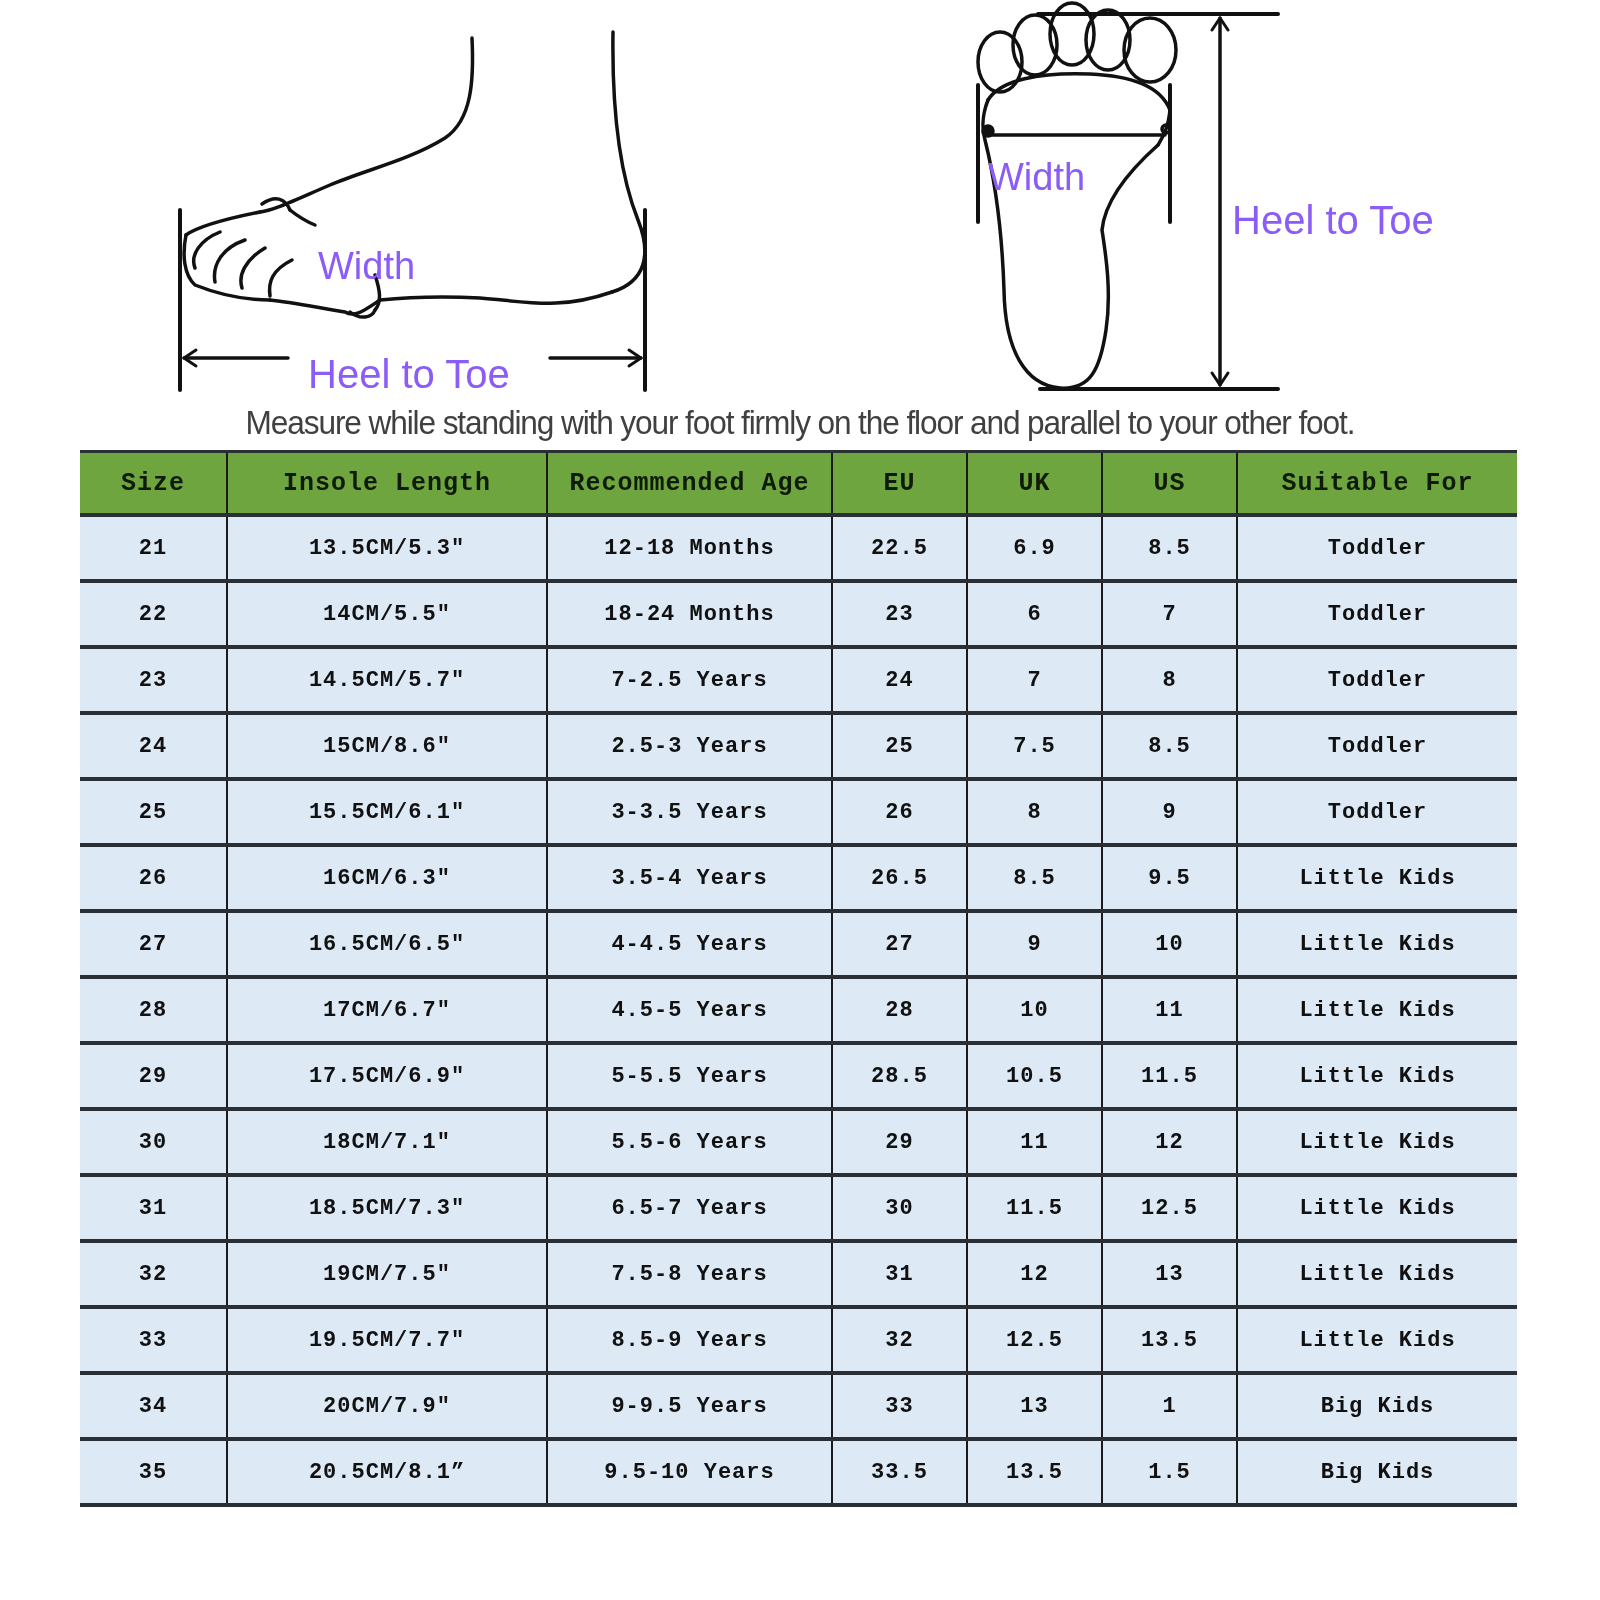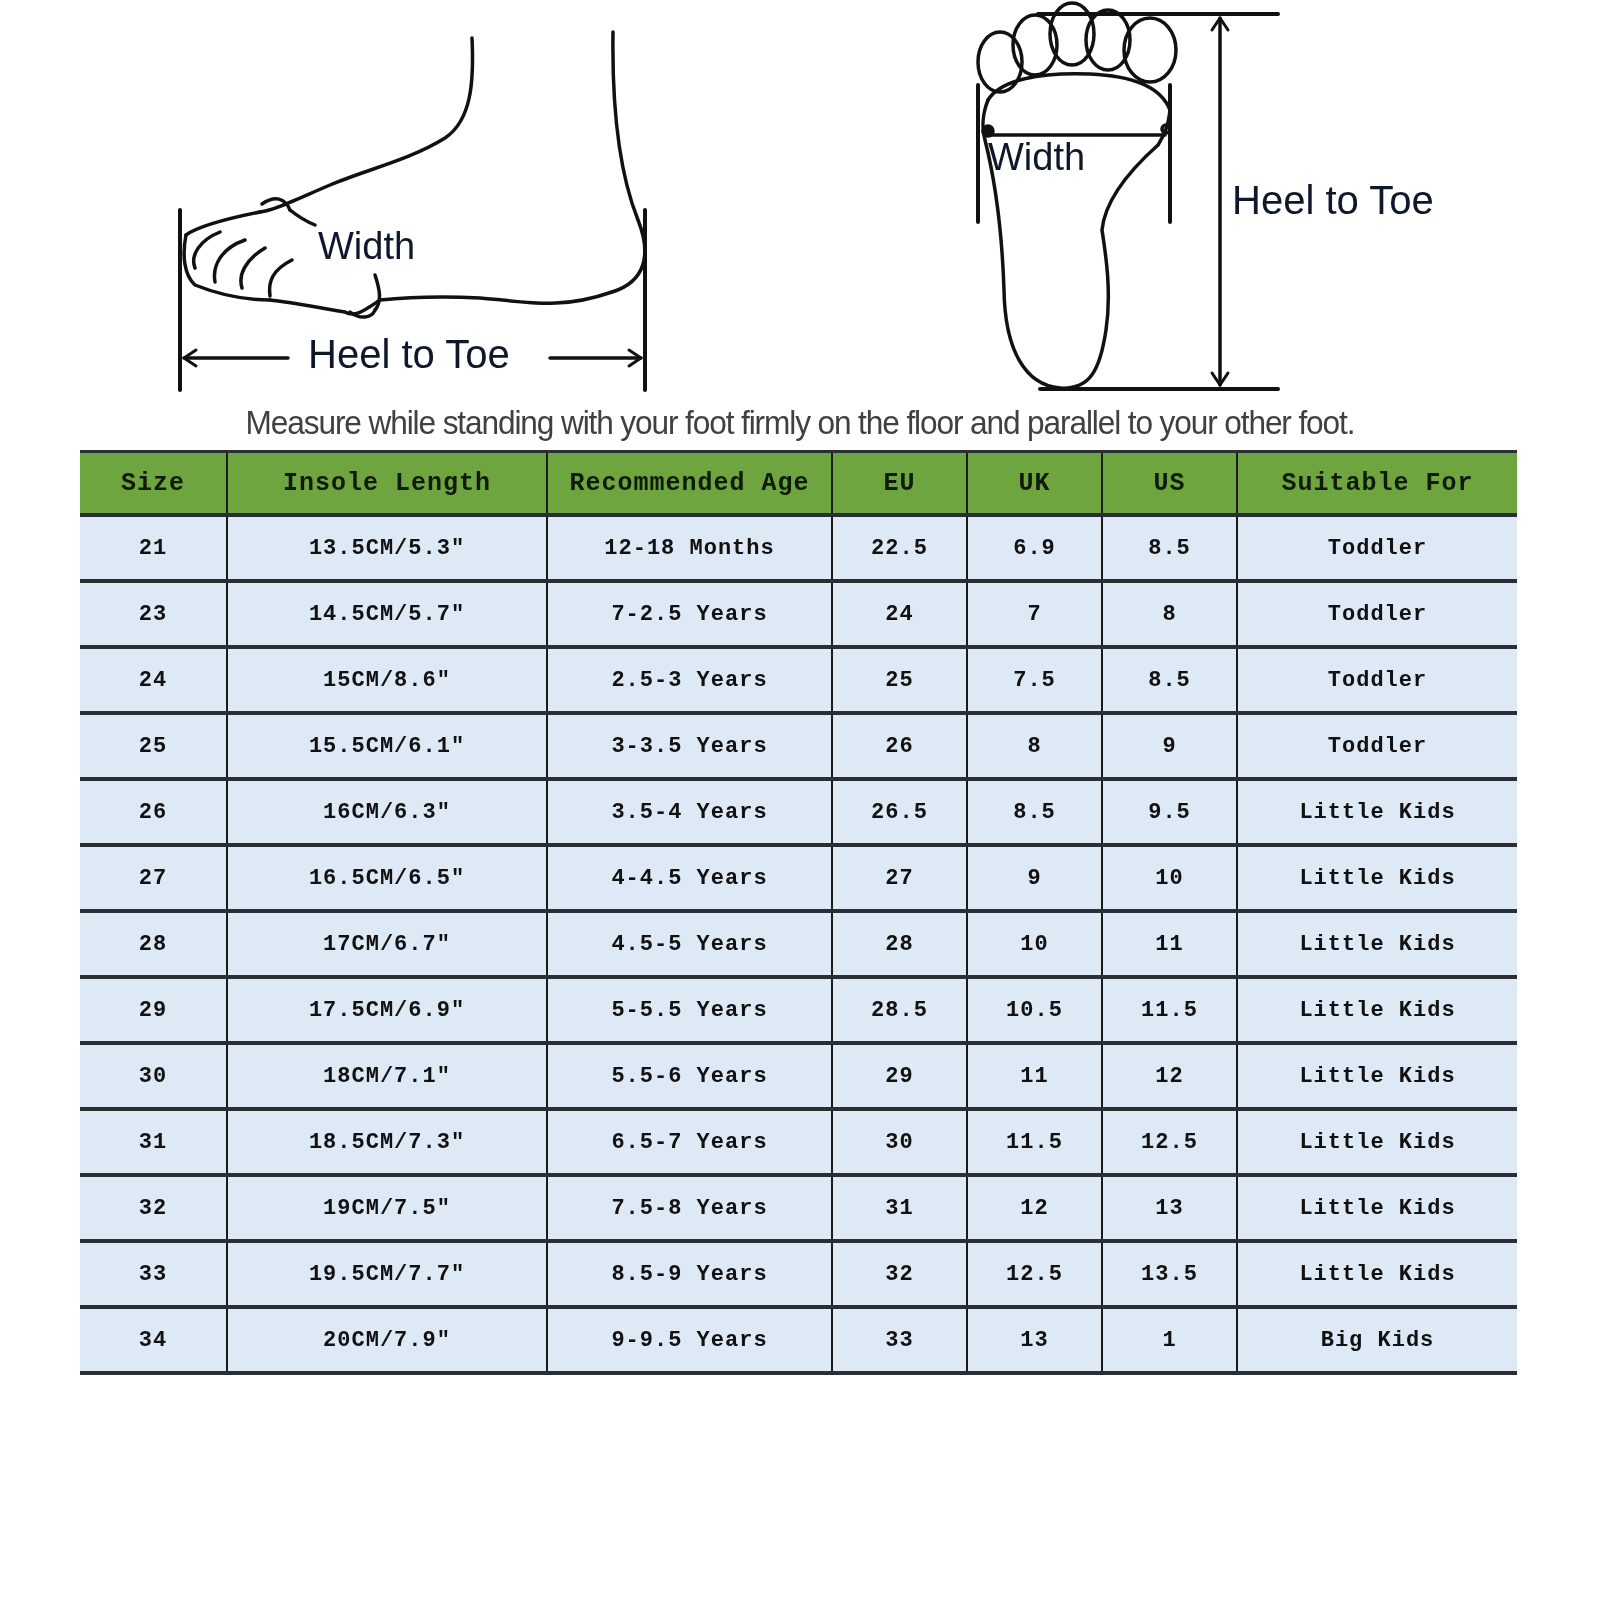--- a/index.html
+++ b/index.html
@@ -2,21 +2,21 @@
 <html><head>
 <meta charset="utf-8">
 <style>
   html, body { margin: 0; padding: 0; background: #ffffff; }
   body { width: 1600px; height: 1600px; position: relative; overflow: hidden; font-family: "Liberation Sans", sans-serif; }
 
   .illus { position: absolute; }
   #side-foot { left: 160px; top: 20px; width: 520px; height: 380px; }
   #sole-foot { left: 940px; top: 0px; width: 520px; height: 400px; }
   .illus svg { width: 100%; height: 100%; display: block; }
-  .illus-label { position: absolute; font-family: "Liberation Sans", sans-serif; color: #0f172a; white-space: nowrap; }
+  .illus-label { position: absolute; font-family: "Liberation Sans", sans-serif; color: #8b5cf6; white-space: nowrap; margin-top: 20px; }
 
   .instruction {
     position: absolute; left: 60px; top: 403px; width: 1480px; text-align: center;
     font-family: "Liberation Sans", sans-serif; font-size: 34px; color: #404040;
     letter-spacing: -1.2px; transform: scaleX(0.93); transform-origin: center;
   }
 
   .size-table {
     position: absolute; left: 80px; top: 450px; width: 1437px;
     border-collapse: collapse; table-layout: fixed;
@@ -133,20 +133,29 @@
       <tr>
         <td>21</td>
         <td>13.5CM/5.3″</td>
         <td>12-18 Months</td>
         <td>22.5</td>
         <td>6.9</td>
         <td>8.5</td>
         <td>Toddler</td>
       </tr>
       <tr>
+        <td>22</td>
+        <td>14CM/5.5″</td>
+        <td>18-24 Months</td>
+        <td>23</td>
+        <td>6</td>
+        <td>7</td>
+        <td>Toddler</td>
+      </tr>
+      <tr>
         <td>23</td>
         <td>14.5CM/5.7″</td>
         <td>7-2.5 Years</td>
         <td>24</td>
         <td>7</td>
         <td>8</td>
         <td>Toddler</td>
       </tr>
       <tr>
         <td>24</td>
@@ -240,14 +249,23 @@
       </tr>
       <tr>
         <td>34</td>
         <td>20CM/7.9″</td>
         <td>9-9.5 Years</td>
         <td>33</td>
         <td>13</td>
         <td>1</td>
         <td>Big Kids</td>
       </tr>
+      <tr>
+        <td>35</td>
+        <td>20.5CM/8.1”</td>
+        <td>9.5-10 Years</td>
+        <td>33.5</td>
+        <td>13.5</td>
+        <td>1.5</td>
+        <td>Big Kids</td>
+      </tr>
     </tbody>
 </table>
 
 </body></html>

